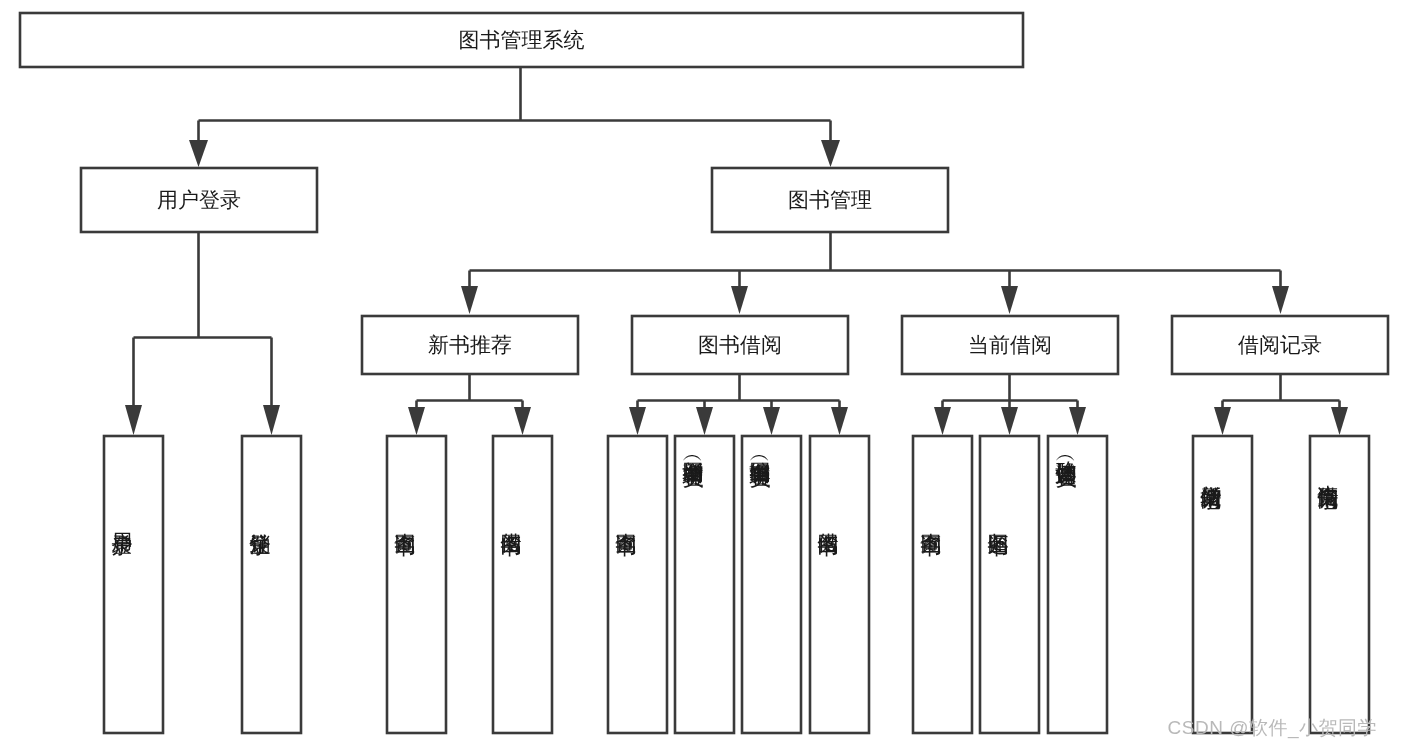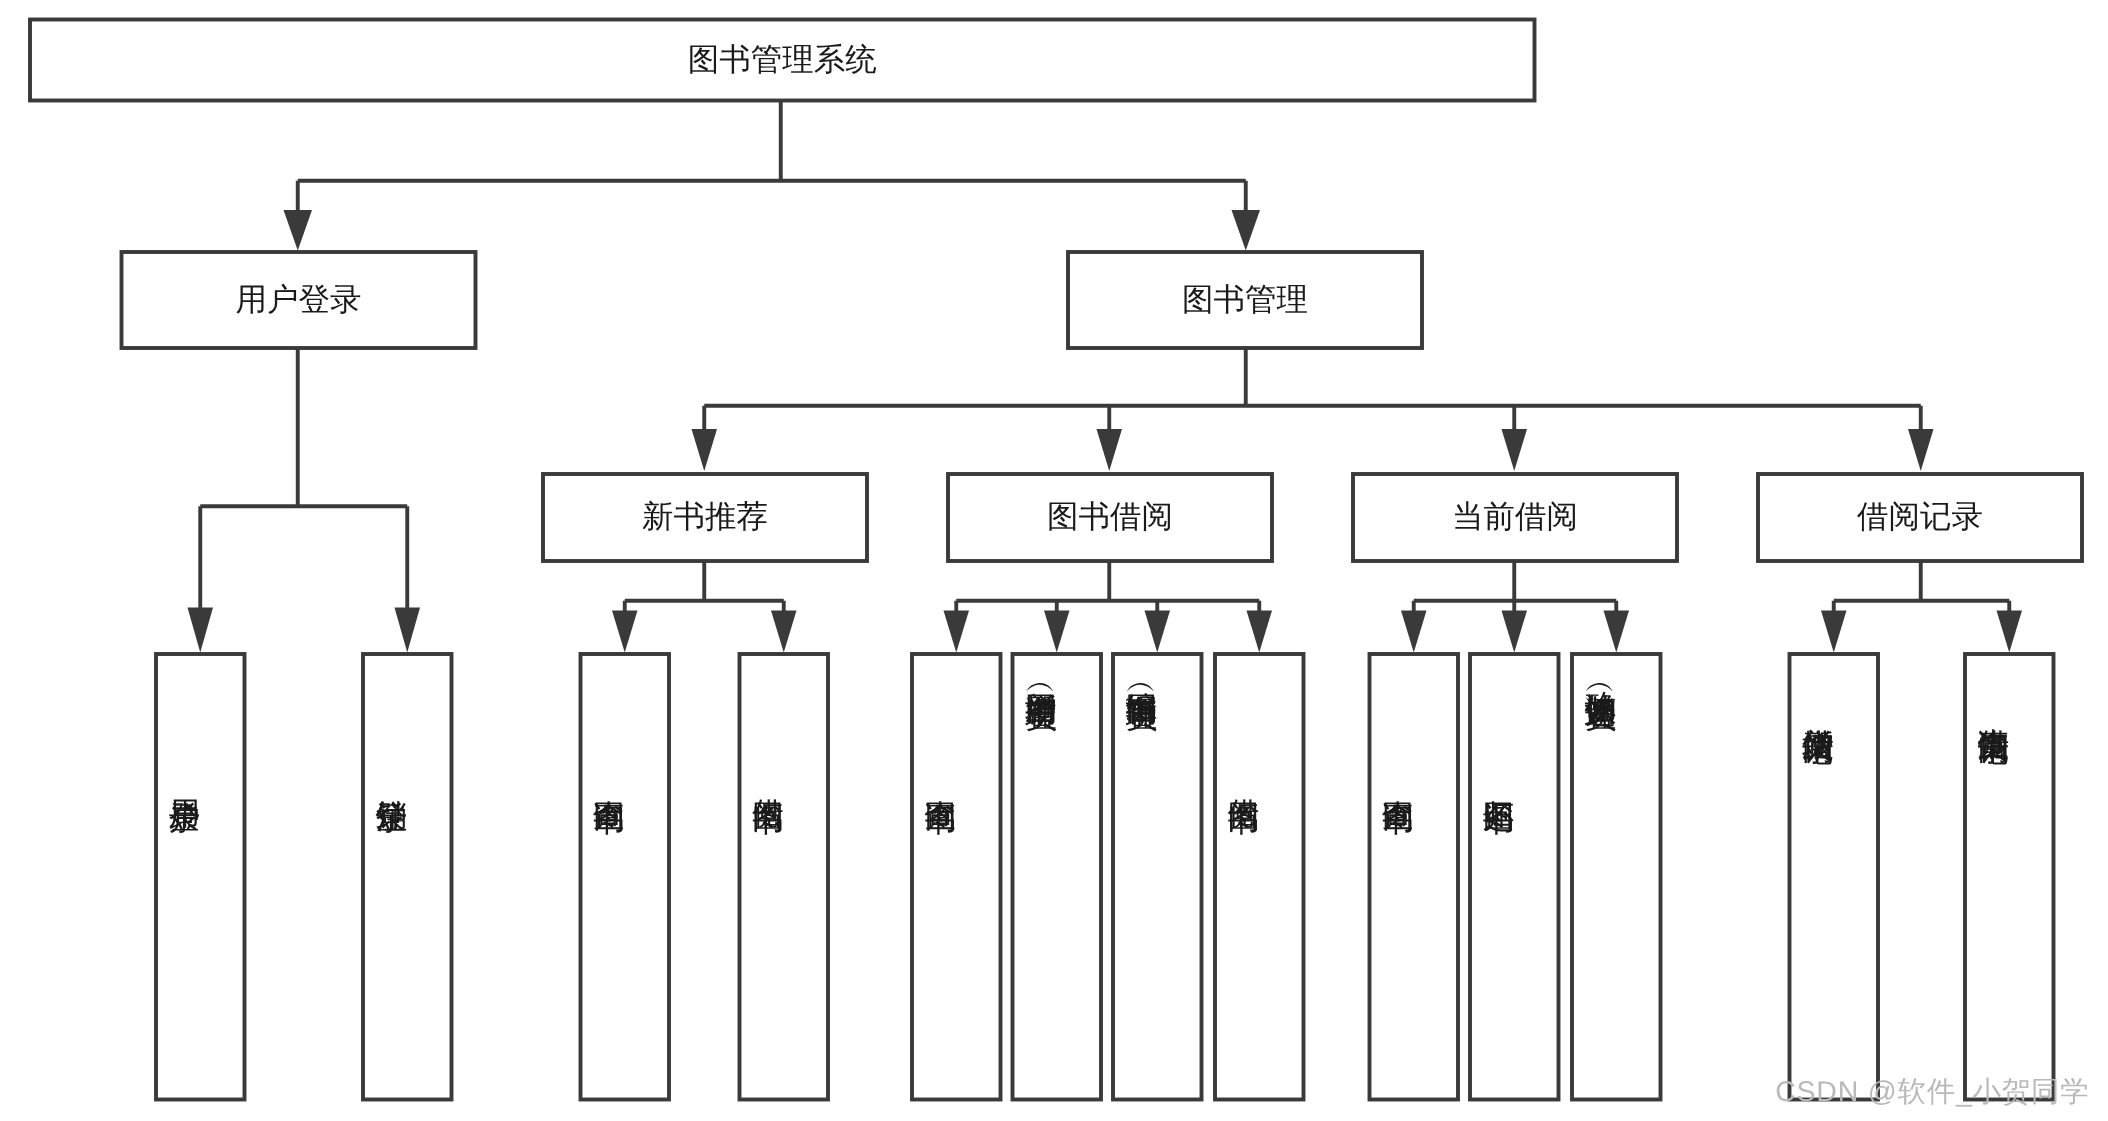--- a/index.html
+++ b/index.html
@@ -50,21 +50,21 @@
     line-height: 1.0;
     color: #1a1a1a;
     letter-spacing: 1px;
     text-align: start;
     white-space: nowrap;
     pointer-events: none;
     user-select: none;
   }
   .watermark {
     position: absolute;
-    right: 12px;
+    right: 28px;
     bottom: 6px;
     font-family: "Liberation Sans", "DejaVu Sans", sans-serif;
     font-size: 19px;
     color: #b9b9b9;
     letter-spacing: 0.5px;
     white-space: nowrap;
   }
 </style>
 </head>
 <body>

